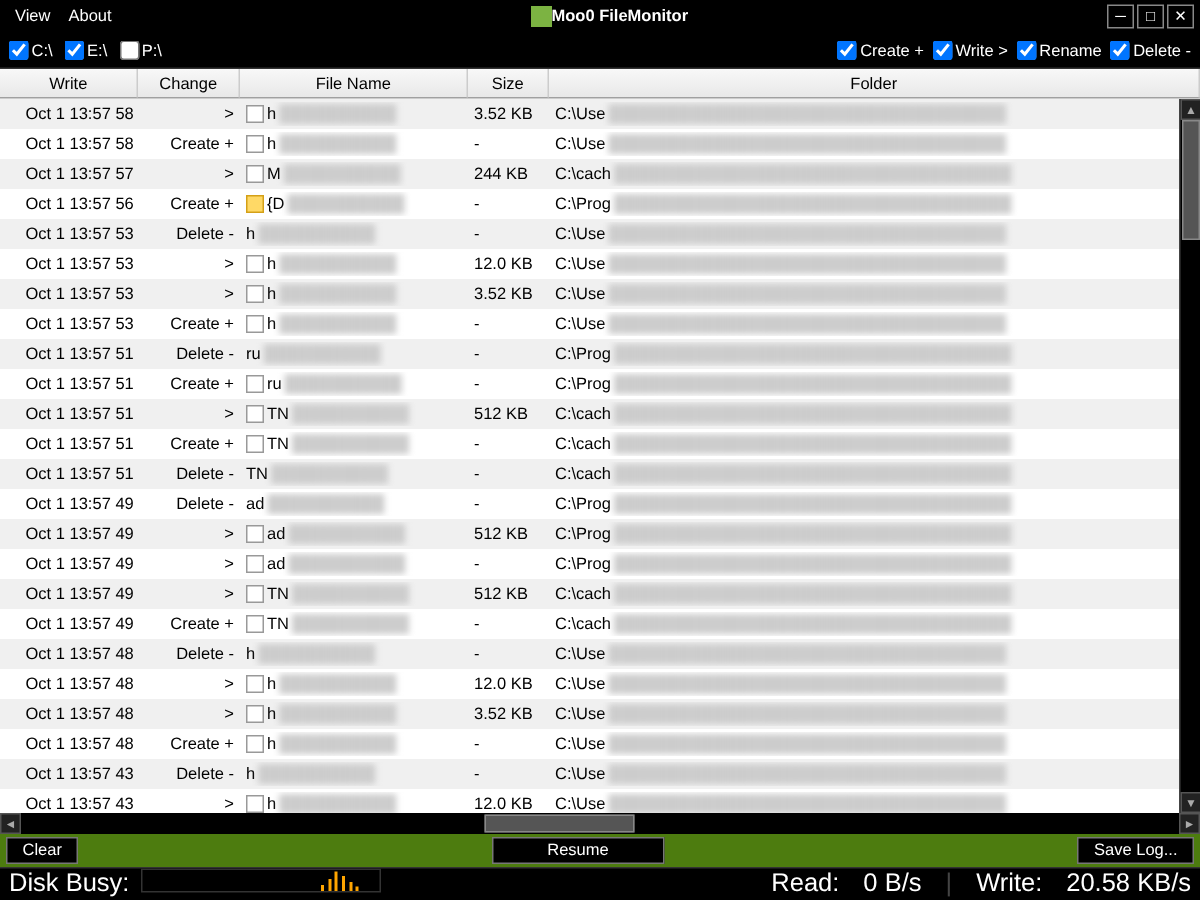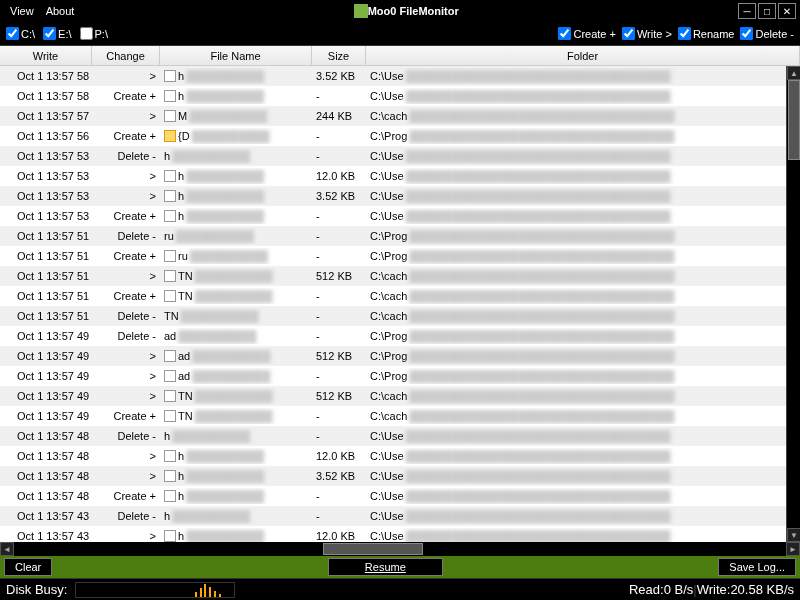--- a/index.html
+++ b/index.html
@@ -39,25 +39,25 @@
 .vscroll { position: absolute; right: 0; top: 0; width: 14px; height: 100%; background: #000; border-left: 1px solid #444; }
 .vscroll-btn { width: 14px; height: 14px; background: #222; border: 1px solid #555; color: #aaa; display: flex; align-items: center; justify-content: center; font-size: 8px; cursor: pointer; }
 .vscroll-track { height: calc(100% - 28px); position: relative; }
 .vscroll-thumb { position: absolute; top: 0; width: 12px; left: 1px; height: 80px; background: #555; border: 1px solid #888; }
 .hscroll { height: 14px; background: #000; display: flex; }
 .hscroll-btn { width: 14px; height: 14px; background: #222; border: 1px solid #555; color: #aaa; display: flex; align-items: center; justify-content: center; font-size: 8px; cursor: pointer; }
 .hscroll-track { flex: 1; position: relative; }
 .hscroll-thumb { position: absolute; left: 40%; top: 1px; height: 12px; width: 100px; background: #555; border: 1px solid #888; }
 .bottom-bar { height: 22px; background: #4d7c0f; display: flex; align-items: center; padding: 0 4px; gap: 4px; }
 .btn { border: 1px solid #777; background: #000; color: #fff; padding: 2px 10px; cursor: pointer; font-size: 11px; }
-.btn.resume { padding: 2px 36px; text-decoration: underline; }
-.statusbar { height: 22px; background: #000; display: flex; align-items: center; padding: 0 6px; gap: 8px; font-size: 13px; border-top: 1px solid #333; }
+.btn.resume { padding: 2px 36px; }
+.statusbar { height: 22px; background: #000; display: flex; padding: 0 6px; gap: 8px; font-size: 17px; border-top: 1px solid #333; }
 .graph { width: 160px; height: 16px; border: 1px solid #333; position: relative; background: #000; }
 .graph-bar { position: absolute; bottom: 0; background: #ffa500; }
-.status-right { margin-left: auto; display: flex; gap: 0; }
+.status-right { margin-left: auto; display: flex; gap: 16px; }
 .status-sep { color: #444; }
 </style>
 </head>
 <body>
 
 <div class="titlebar">
   <div class="title-left">
     <span>View</span>
     <span>About</span>
   </div>

